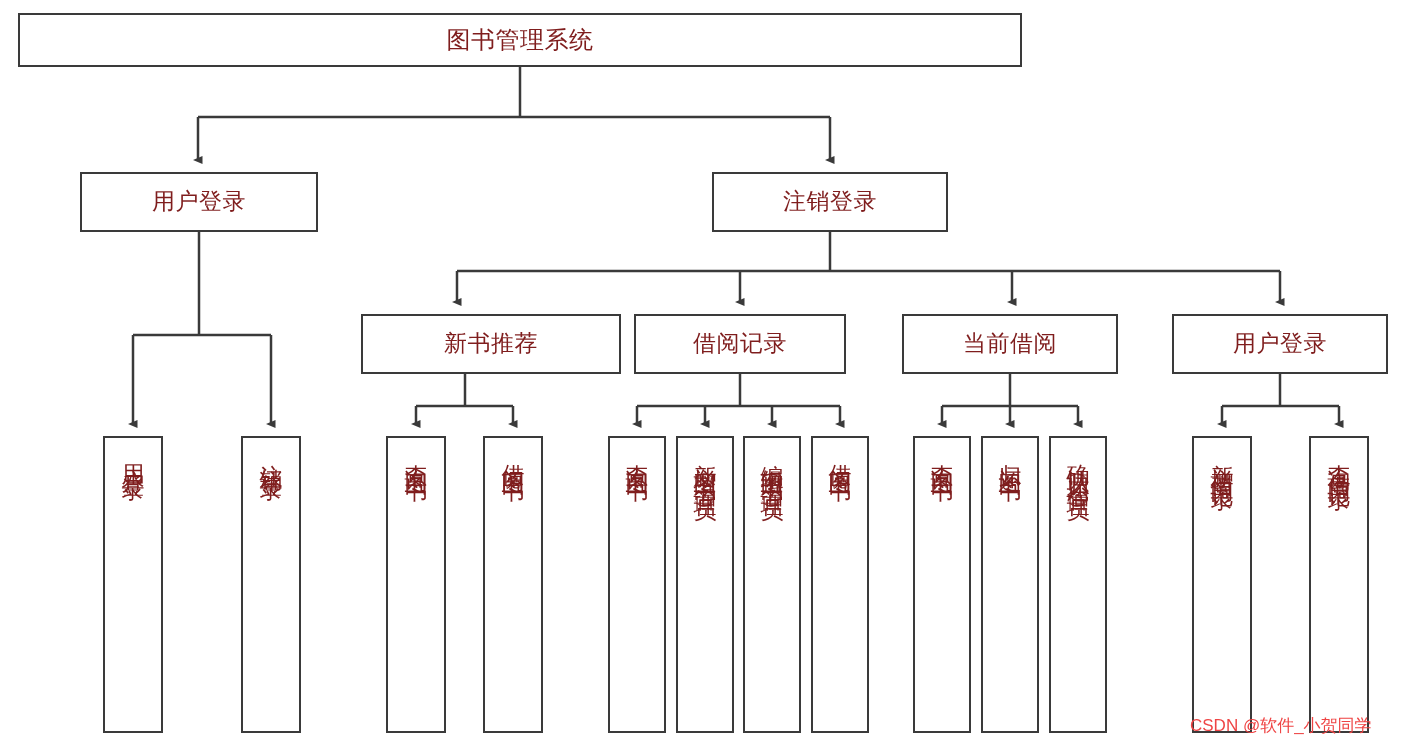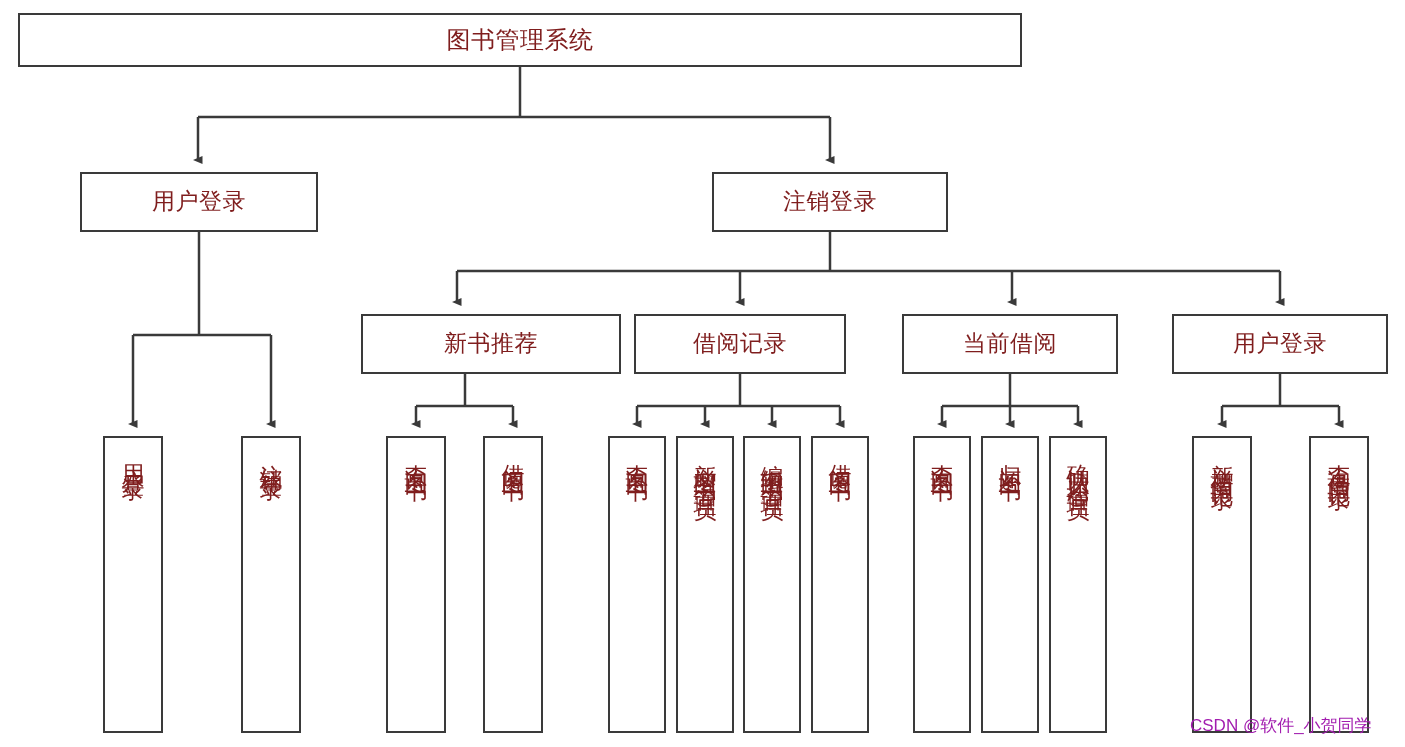--- a/index.html
+++ b/index.html
@@ -60,21 +60,21 @@
     font-size: 23px;
     line-height: 1;
     letter-spacing: 5px;
     max-height: 280px;
   }
   .watermark {
     position: absolute;
     left: 1190px;
     top: 714px;
     font-size: 17px;
-    color: #a21caf;
+    color: #ef4444;
     white-space: nowrap;
     z-index: 3;
     font-family: "Liberation Sans", "DejaVu Sans", sans-serif;
   }
 </style>
 </head>
 <body>
 
 <div id="canvas">
 

